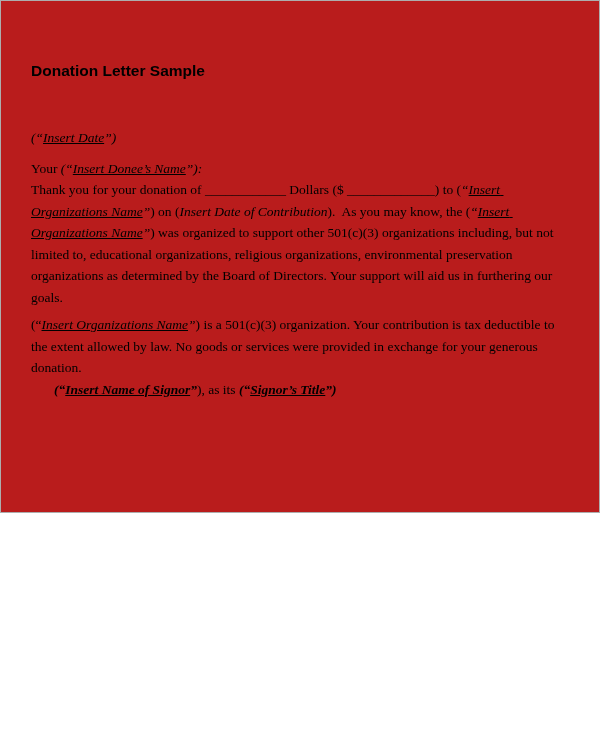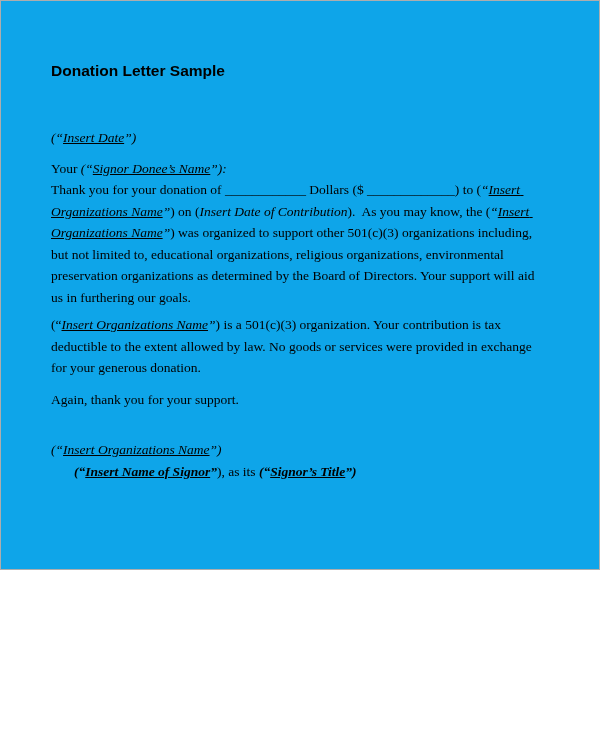--- a/index.html
+++ b/index.html
@@ -3,25 +3,25 @@
 <meta charset="utf-8">
 <style>
   html, body {
     margin: 0;
     padding: 0;
     background: #ffffff;
   }
   .page {
     position: relative;
     width: 600px;
-    height: 570px;
+    height: 513px;
     box-sizing: border-box;
-    background: #0ea5e9;
+    background: #b91c1c;
     border: 1px solid #adadad;
-    padding: 0 50px;
+    padding: 0 30px;
     overflow: hidden;
     font-family: "Liberation Serif", serif;
     font-size: 13.5px;
     line-height: 21.5px;
     color: #000000;
   }
   .doc-title {
     margin: 60px 0 0 0;
     font-family: "Liberation Sans", sans-serif;
     font-weight: bold;
@@ -46,26 +46,24 @@
 </style>
 </head>
 <body>
 
 <div class="page">
   <h1 class="doc-title">Donation Letter Sample</h1>
 
   <p class="line date-line"><span style="font-style: italic;">(“</span><span style="font-style: italic; text-decoration: underline;">Insert Date</span><span style="font-style: italic;">”)</span></p>
 
 
-  <p class="line salutation-line"><span>Your </span><span style="font-style: italic;">(“</span><span style="font-style: italic; text-decoration: underline;">Signor Donee’s Name</span><span style="font-style: italic;">”):</span></p>
+  <p class="line salutation-line"><span>Your </span><span style="font-style: italic;">(“</span><span style="font-style: italic; text-decoration: underline;">Insert Donee’s Name</span><span style="font-style: italic;">”):</span></p>
 
   <p class="para para-1"><span>Thank you for your donation of ____________ Dollars ($ _____________) to (</span><span style="font-style: italic;">“</span><span style="font-style: italic; text-decoration: underline;">Insert Organizations Name</span><span style="font-style: italic;">”</span><span>) on (</span><span style="font-style: italic;">Insert Date of Contribution</span><span>).  As you may know, the (</span><span style="font-style: italic;">“</span><span style="font-style: italic; text-decoration: underline;">Insert Organizations Name</span><span style="font-style: italic;">”</span><span>) was organized to support other 501(c)(3) organizations including, but not limited to, educational organizations, religious organizations, environmental preservation organizations as determined by the Board of Directors. Your support will aid us in furthering our goals.</span></p>
 
   <p class="para para-2"><span>(“</span><span style="font-style: italic; text-decoration: underline;">Insert Organizations Name</span><span style="font-style: italic;">”</span><span>) is a 501(c)(3) organization. Your contribution is tax deductible to the extent allowed by law. No goods or services were provided in exchange for your generous donation.</span></p>
 
-  <p class="line thanks-line">Again, thank you for your support.</p>
 
 
-  <p class="line sig-org-line"><span style="font-style: italic;">(“</span><span style="font-style: italic; text-decoration: underline;">Insert Organizations Name</span><span style="font-style: italic;">”)</span></p>
 
 
   <p class="line signor-line"><span style="font-style: italic; font-weight: bold;">(“</span><span style="font-style: italic; font-weight: bold; text-decoration: underline;">Insert Name of Signor</span><span style="font-style: italic; font-weight: bold;">”</span><span>), as its </span><span style="font-style: italic; font-weight: bold;">(“</span><span style="font-style: italic; font-weight: bold; text-decoration: underline;">Signor’s Title</span><span style="font-style: italic; font-weight: bold;">”)</span></p>
 </div>
 
 </body></html>

